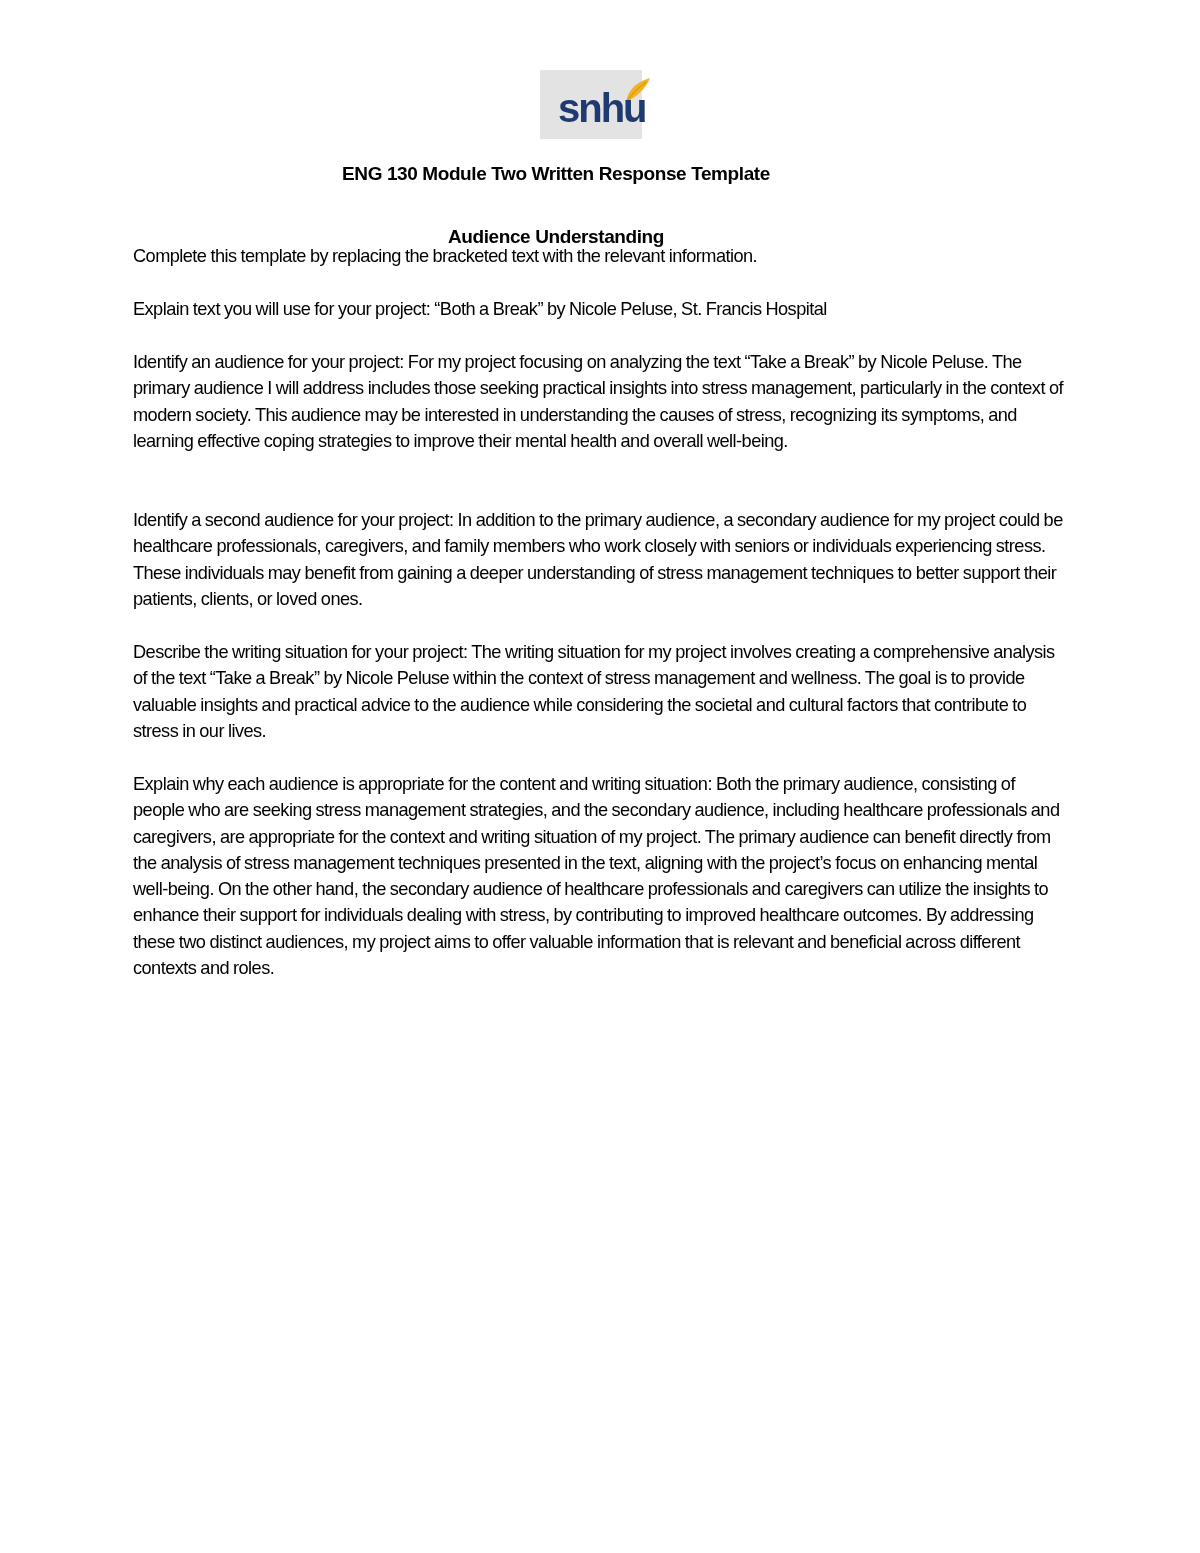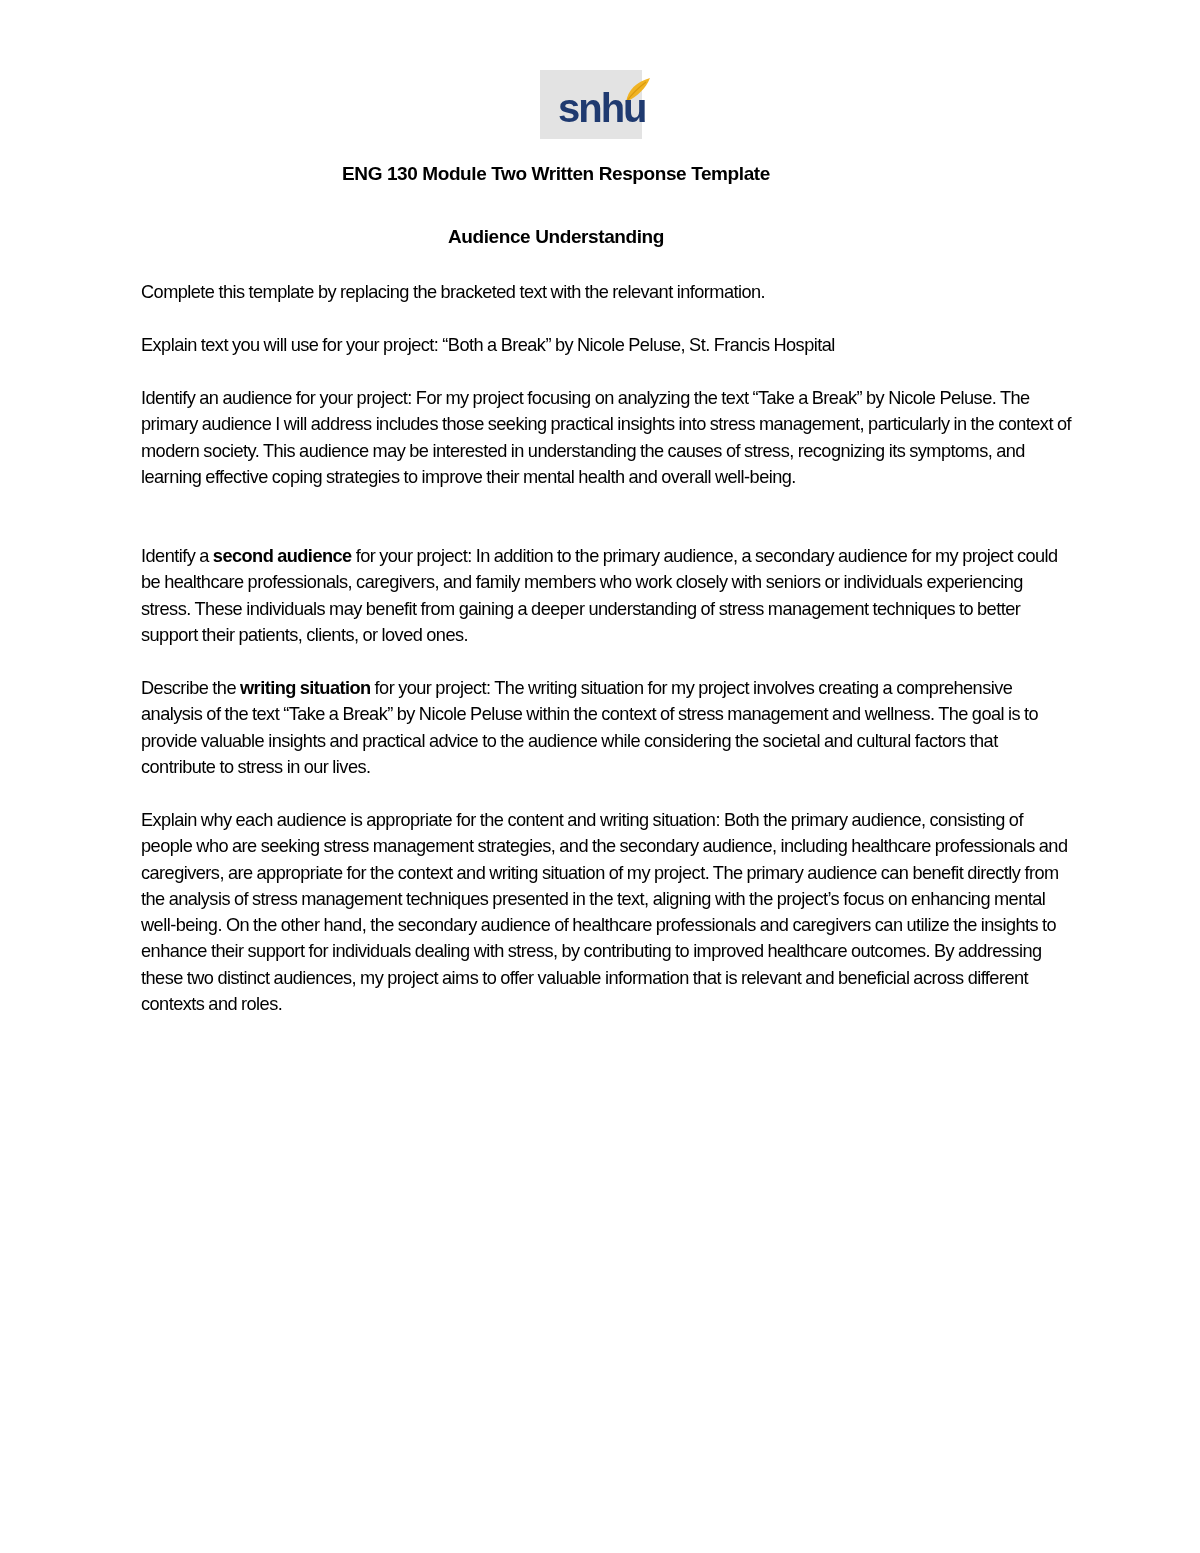--- a/index.html
+++ b/index.html
@@ -7,23 +7,23 @@
          font-family: "Liberation Sans", sans-serif; color: #000; }
   .logo { position: absolute; left: 540px; top: 70px; width: 102px; height: 69px;
           background: #e3e3e3; }
   .logo-text { position: absolute; left: 18px; top: 18px; font-family: "Liberation Sans", sans-serif;
                font-weight: bold; font-size: 40px; letter-spacing: -2px; color: #1f3a70; line-height: 40px; }
   .logo-leaf { position: absolute; left: 82px; top: 6px; }
   .title { position: absolute; left: 0; width: 1112px; text-align: center;
            font-weight: bold; font-size: 19px; letter-spacing: -0.4px; }
   .t1 { top: 163px; }
   .t2 { top: 188px; margin-top: 38px; }
-  .para { position: absolute; left: 141px; width: 930px; font-size: 18.2px;
-          line-height: 26.3px; letter-spacing: -0.55px; word-spacing: -0.5px; margin-top: 36px; }
-  .para b { font-weight: bold; }
+  .para { position: absolute; left: 133px; width: 930px; font-size: 18.2px;
+          line-height: 26.3px; letter-spacing: -0.55px; word-spacing: -0.5px; }
+  .para b { font-weight: normal; }
 </style>
 </head>
 <body>
 
 <div class="logo">
   <svg class="logo-leaf" width="30" height="28" viewBox="0 0 30 28">
     <path d="M4 26 C6 14 14 6 28 2 C24 12 16 20 4 26 Z" fill="#f0b323"></path>
     <path d="M4 26 C10 18 16 12 24 6" stroke="#d99a10" stroke-width="1.2" fill="none"></path>
   </svg>
   <span class="logo-text">snhu</span>

